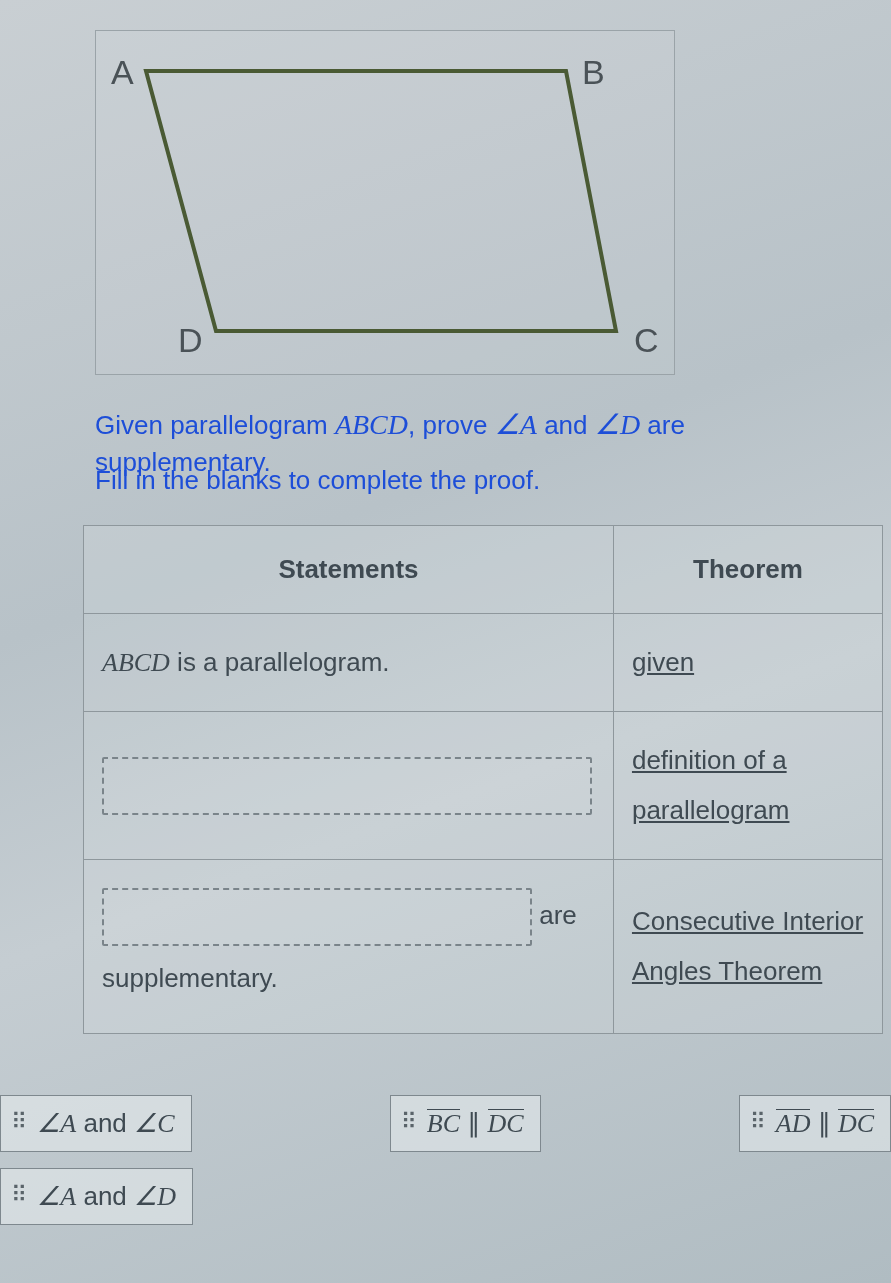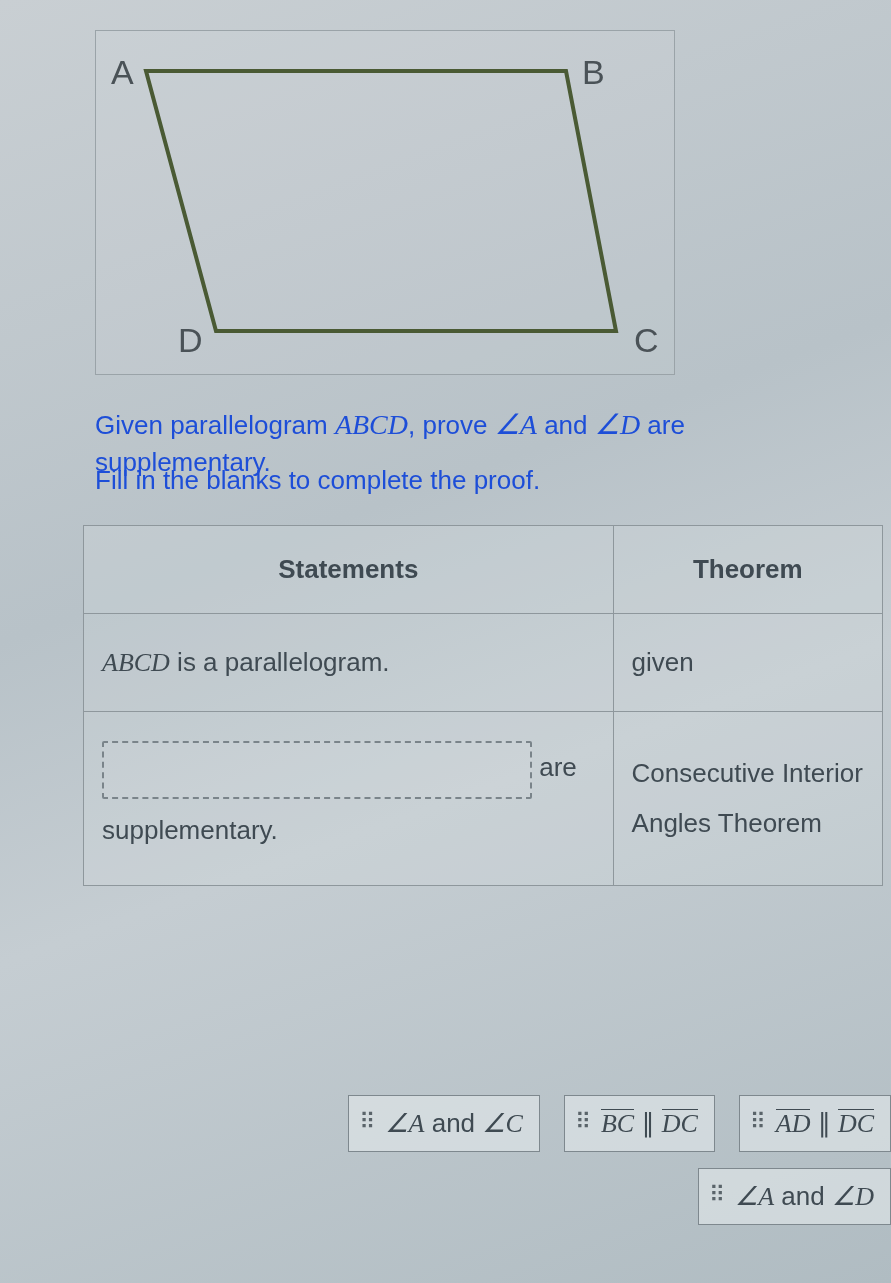--- a/index.html
+++ b/index.html
@@ -56,21 +56,21 @@
     font-size: 26px;
     vertical-align: middle;
   }
   .proof-table th {
     font-weight: bold;
     text-align: center;
     background: rgba(200,206,210,0.25);
     padding: 28px 18px;
   }
   .proof-table td.stcol { width: 530px; }
-  .proof-table td.rcol { width: 270px; line-height: 1.9; }
+  .proof-table td.rcol { width: 270px; line-height: 1.9; text-decoration: underline; }
   .mi { font-style: italic; font-family: 'Times New Roman', serif; }
   .drop-target {
     display: inline-block;
     min-height: 58px;
     border: 2px dashed #7a848a;
     border-radius: 2px;
     vertical-align: middle;
     background: rgba(255,255,255,0.05);
   }
   .row2 .drop-target { width: 490px; }
@@ -78,22 +78,22 @@
   .row3 td.stcol { line-height: 2.4; }
   
   .tiles {
     position: absolute;
     left: 0; top: 1095px;
     width: 891px;
     text-align: center;
   }
   .tile-row {
     display: flex;
-    justify-content: flex-end;
-    gap: 24px;
+    justify-content: space-between;
+    gap: 12px;
     margin-bottom: 16px;
     flex-wrap: nowrap;
   }
   .tile {
     border: 1px solid #7e888e;
     background: rgba(232,236,239,0.55);
     padding: 12px 16px 12px 12px;
     font-size: 26px;
     color: #3f4a52;
     cursor: grab;
@@ -146,20 +146,26 @@
         <tr>
       <th>Statements</th>
       <th>Theorem</th>
     </tr>
     <tr>
       <td class="stcol">
         <span class="mi">ABCD</span><span> is a parallelogram.</span>
       </td>
       <td class="rcol">given</td>
     </tr>
+    <tr class="row2">
+      <td class="stcol">
+        <span class="drop-target"></span>
+      </td>
+      <td class="rcol">definition of a parallelogram</td>
+    </tr>
     <tr class="row3">
       <td class="stcol">
         <span class="drop-target"></span><span> are</span><br>
         <span>supplementary.</span>
       </td>
       <td class="rcol">Consecutive Interior Angles Theorem</td>
     </tr>
   </tbody>
     </table>
 

